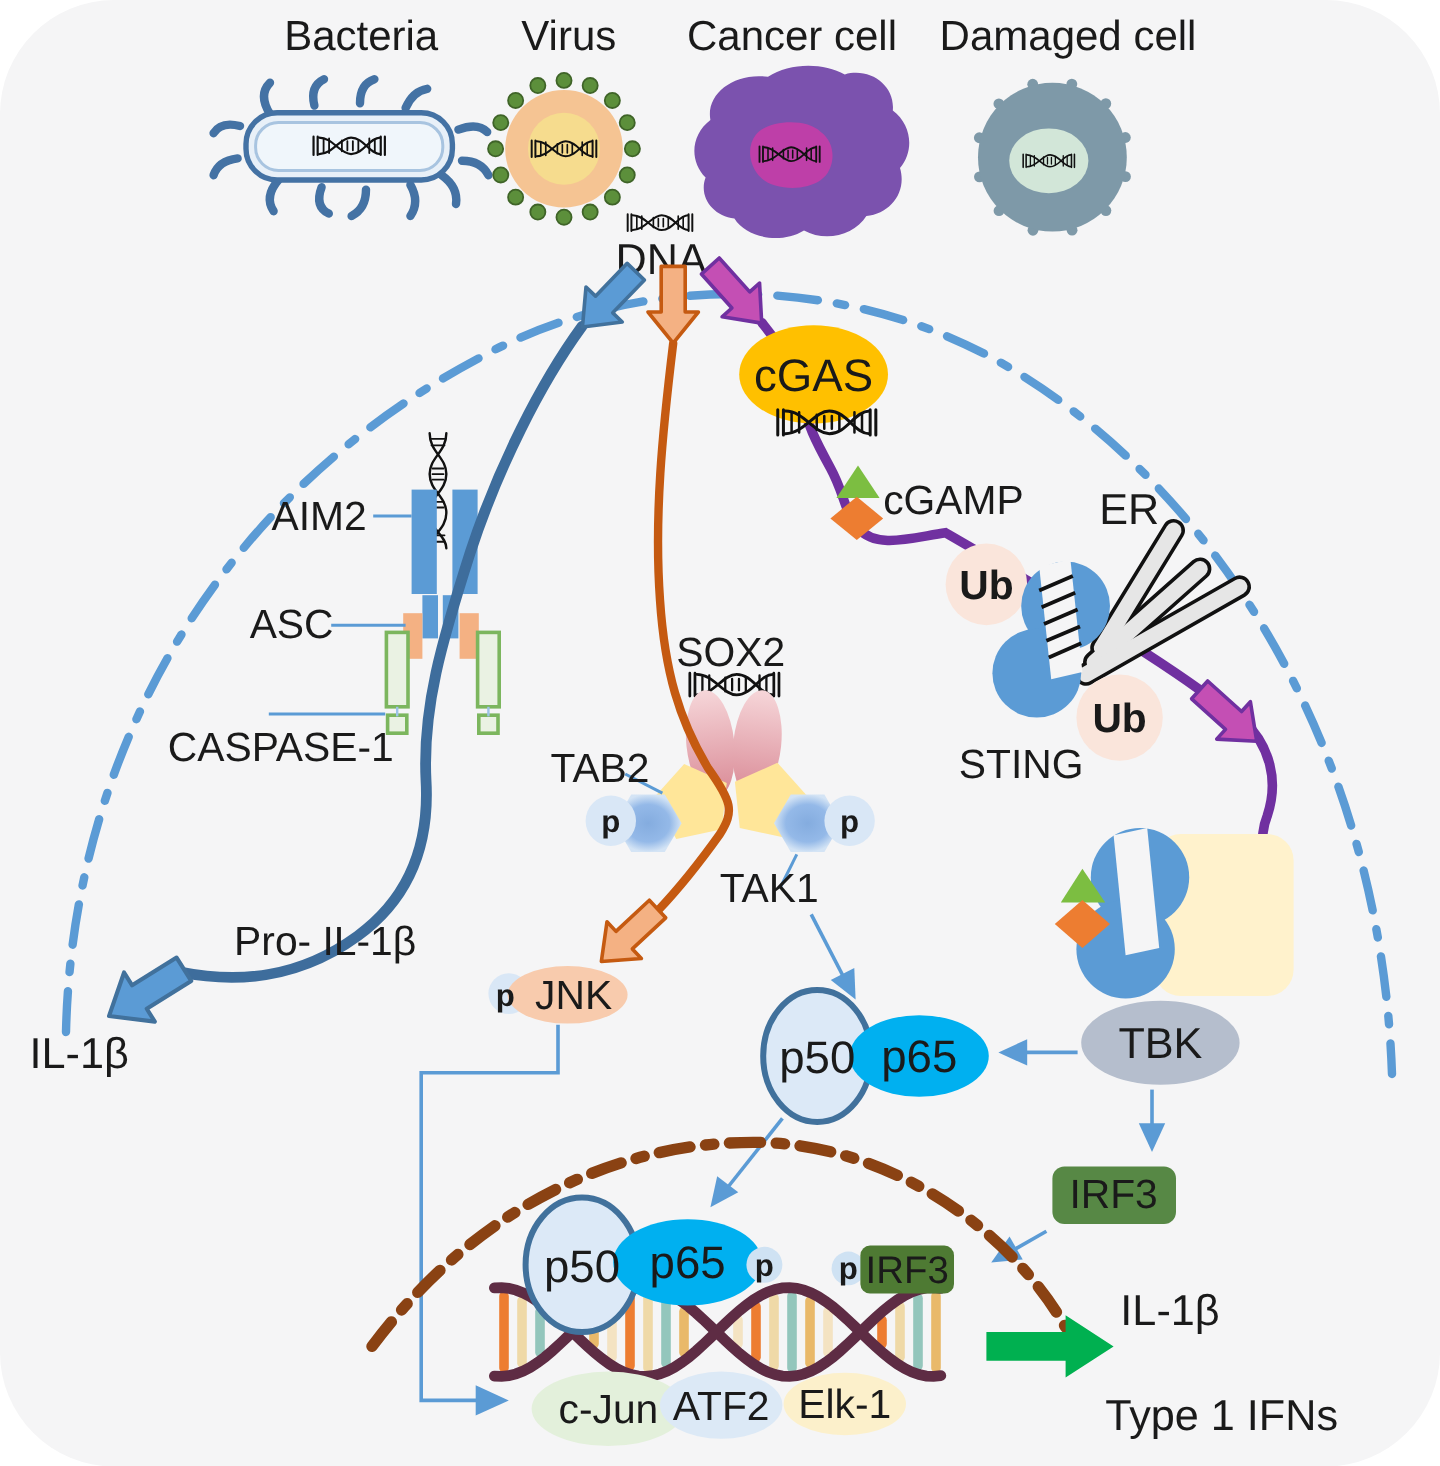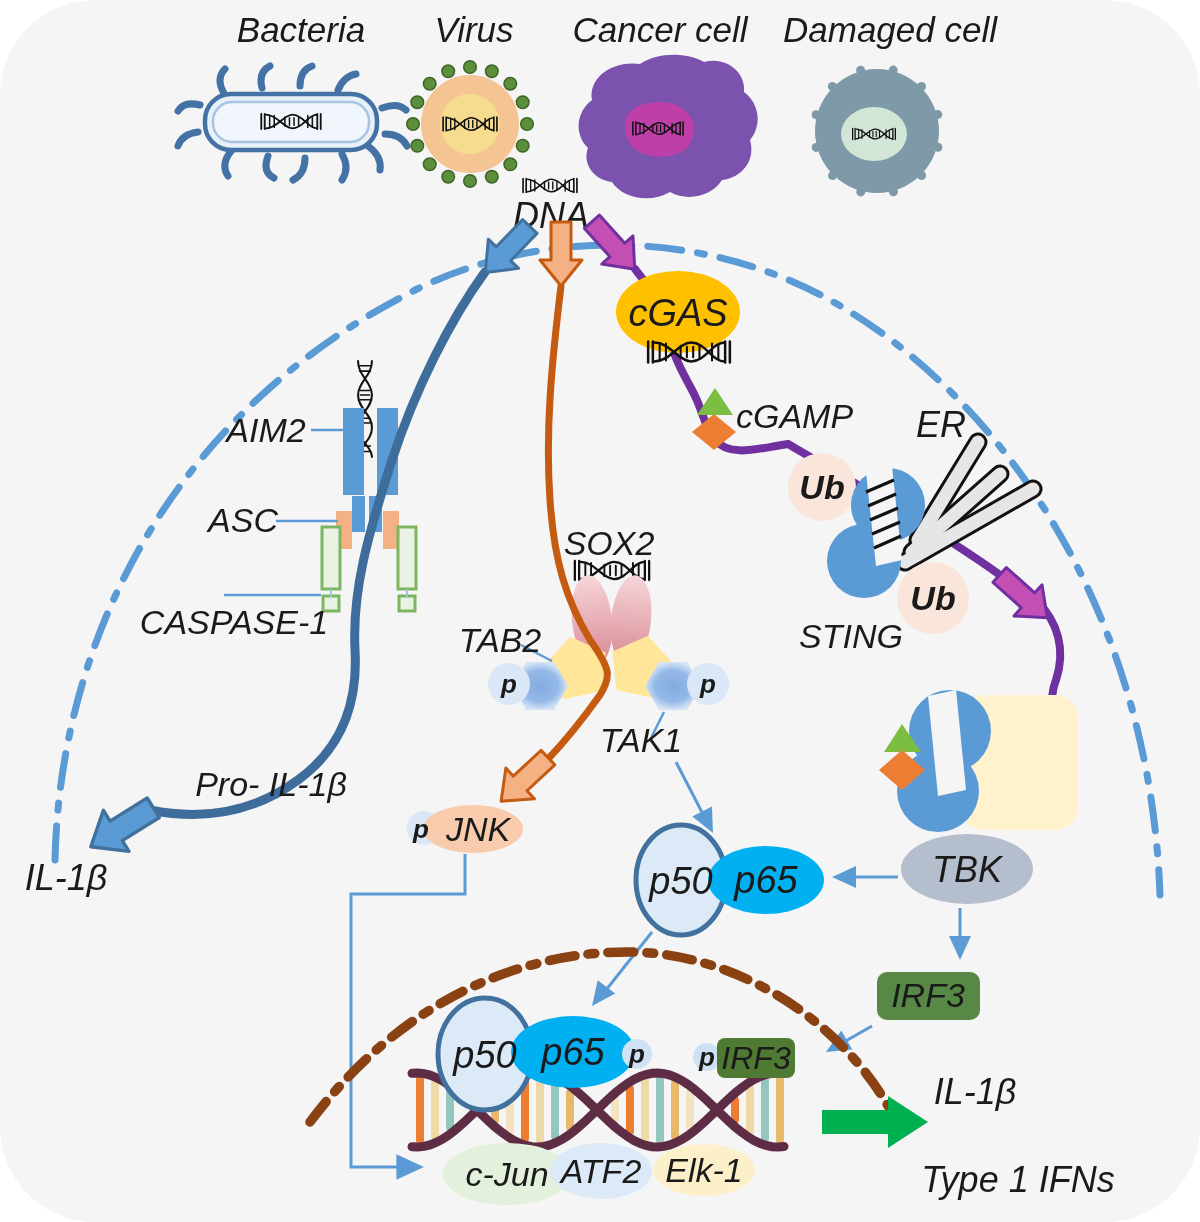--- a/index.html
+++ b/index.html
@@ -1,16 +1,16 @@
 <!DOCTYPE html>
 <html><head>
 <meta charset="utf-8">
 <style>
   html,body{margin:0;padding:0;background:#ffffff;}
-  .stage{width:1200px;height:1222px;position:relative;font-family:"Liberation Sans",sans-serif;font-style:italic;}
+  .stage{width:1200px;height:1222px;position:relative;font-family:"Liberation Sans",sans-serif;}
   svg{display:block;}
   text{font-family:"Liberation Sans",sans-serif;fill:#1a1a1a;}
   .t26{font-size:26px;font-weight:bold;}
   .t32{font-size:32px;}
   .t34{font-size:34px;}
   .t35{font-size:35px;}
   .t36{font-size:36px;}
   .t38{font-size:38px;}
   .bold{font-weight:bold;}
   .mid{text-anchor:middle;}

